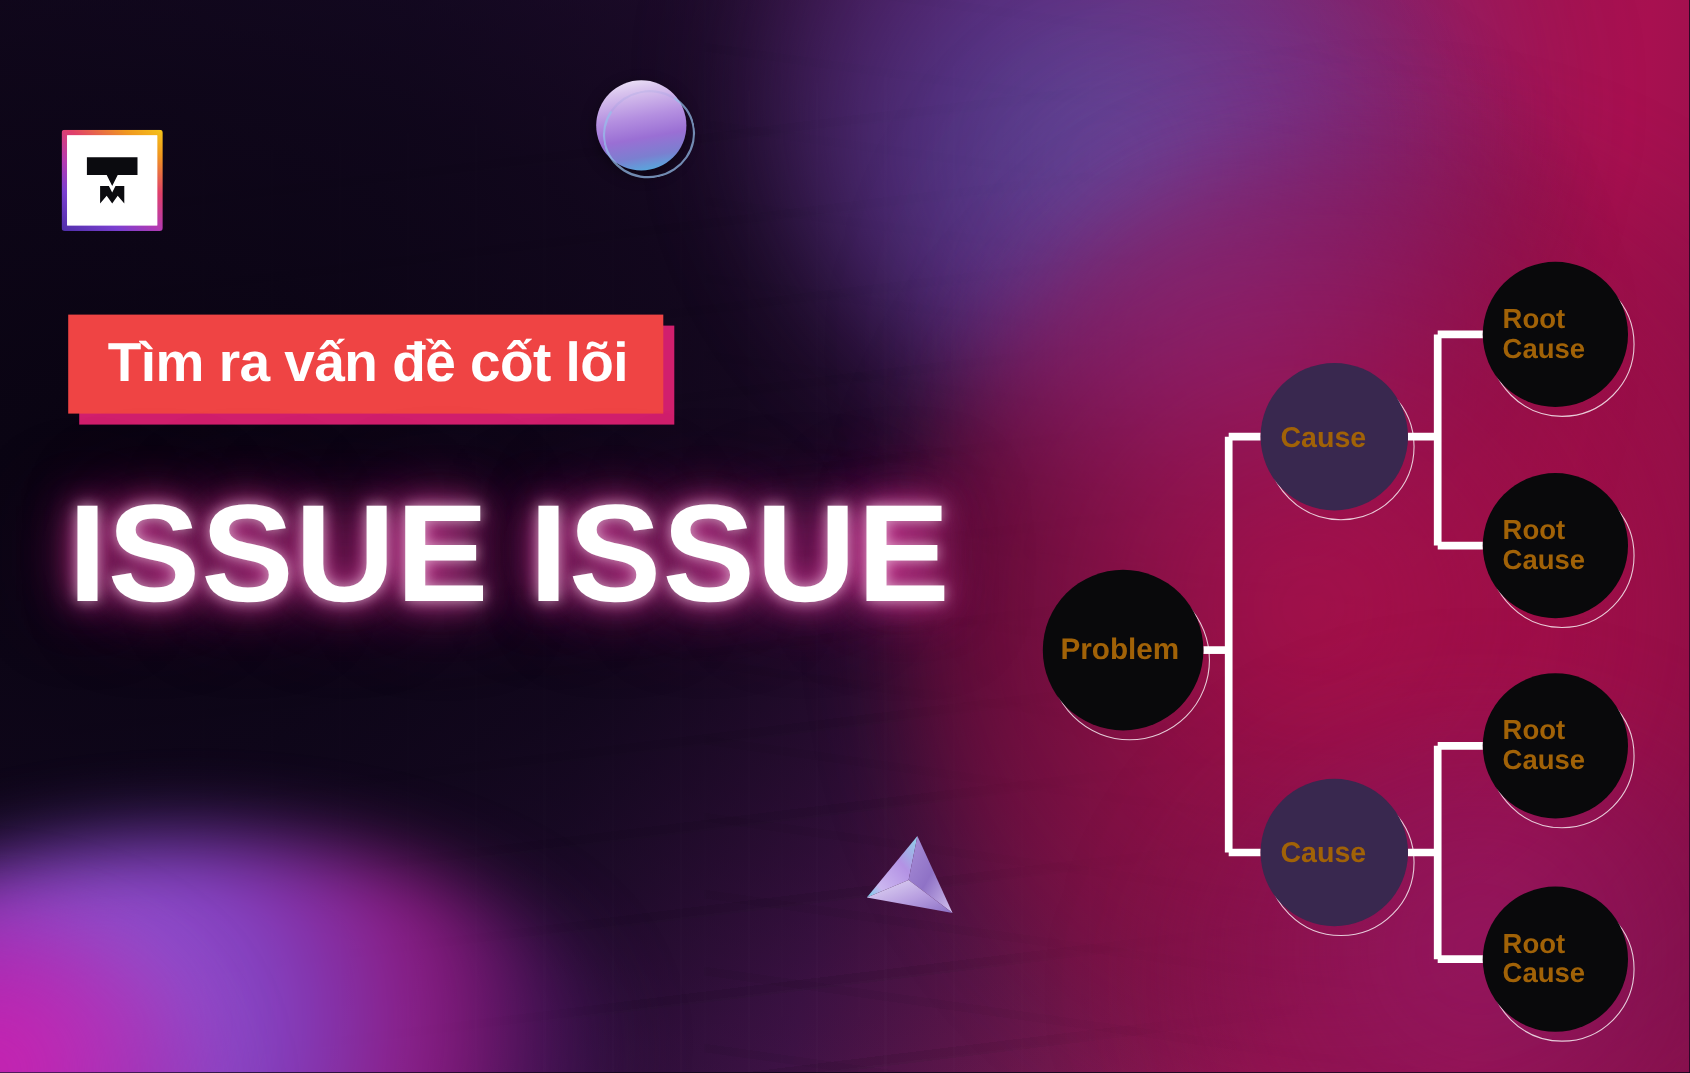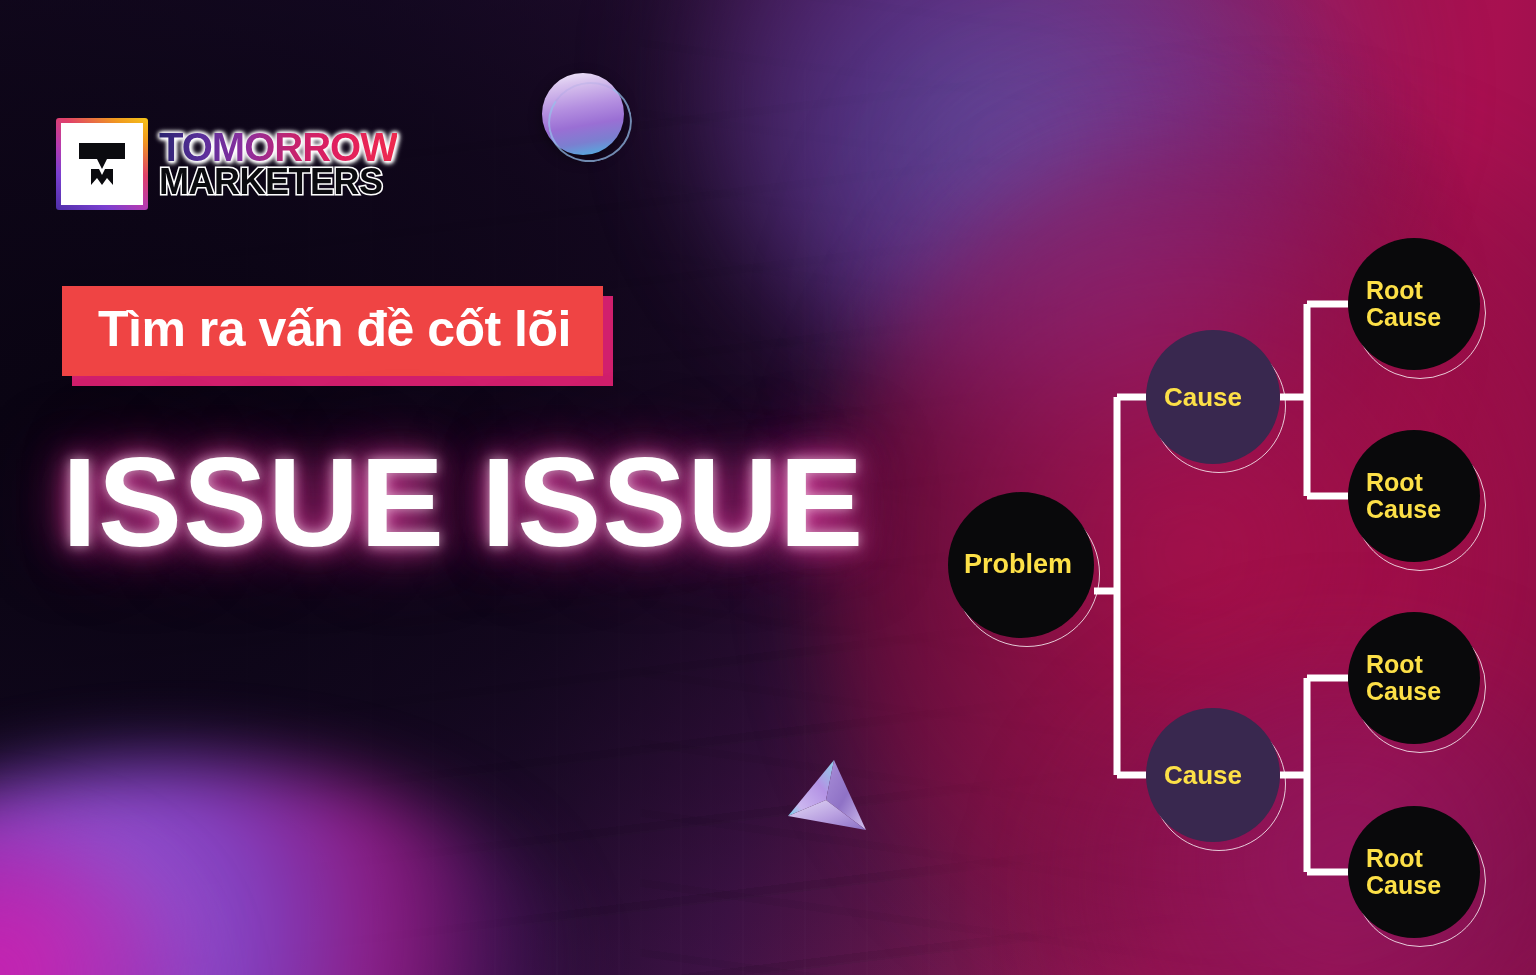--- a/index.html
+++ b/index.html
@@ -193,25 +193,25 @@
   }
   .node .ring{
     position:absolute; left:6px; top:9px; width:100%; height:100%;
     border-radius:50%; border:1.6px solid rgba(255,255,255,.78);
     z-index:0;
   }
   .node .disc{
     position:absolute; inset:0; border-radius:50%; z-index:1;
   }
   .node .lbl{
-    position:relative; z-index:2; color:#fde047; font-weight:700;
+    position:relative; z-index:2; color:#a16207; font-weight:700;
     font-family:"Liberation Sans", sans-serif; line-height:1.08;
   }
 
-  .node-problem{ left:948px; top:492px; width:146px; height:146px; }
+  .node-problem{ left:948px; top:518px; width:146px; height:146px; }
   .node-problem .disc{ background:#09090b; }
   .node-problem .lbl{ font-size:27px; margin-left:16px; }
 
   .node-cause{ width:134px; height:134px; }
   .node-cause .disc{ background:#39284f; }
   .node-cause .lbl{ font-size:26px; margin-left:18px; }
   .node-cause-1{ left:1146px; top:330px; }
   .node-cause-2{ left:1146px; top:708px; }
 
   .node-root{ width:132px; height:132px; }
@@ -267,24 +267,20 @@
 
   <div class="logo">
     <div class="logo-mark">
       <div class="logo-mark-inner">
         <svg width="58" height="58" viewBox="0 0 58 58">
           <polygon points="6,8 52,8 52,24 34,24 29,34 24,24 6,24" fill="#0b0b0f"></polygon>
           <polygon points="18,34 26,34 29,40 32,34 40,34 40,50 34,43 29,50 24,43 18,50" fill="#0b0b0f"></polygon>
         </svg>
       </div>
     </div>
-    <div class="logo-words">
-      <span class="logo-tomorrow">TOMORROW</span>
-      <span class="logo-marketers">MARKETERS</span>
-    </div>
   </div>
 
   <div class="subtitle-wrap">
     <div class="subtitle-accent"></div>
     <div class="subtitle-box">
       <span class="subtitle-text">Tìm ra vấn đề cốt lõi</span>
     </div>
   </div>
 
   <div class="headline">ISSUE ISSUE</div>

